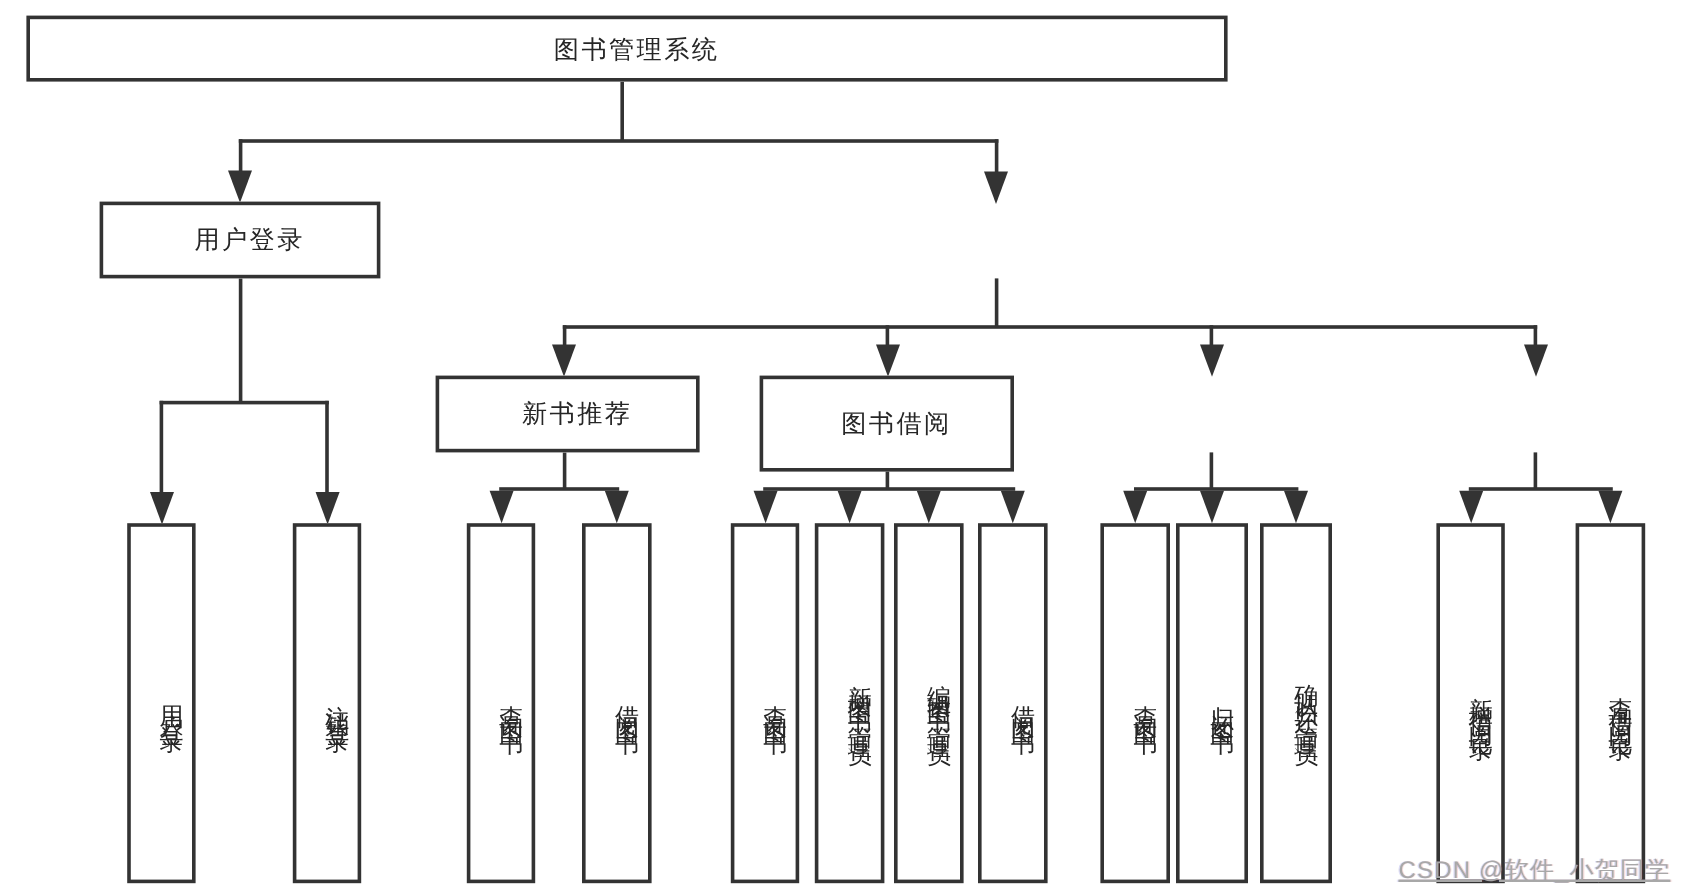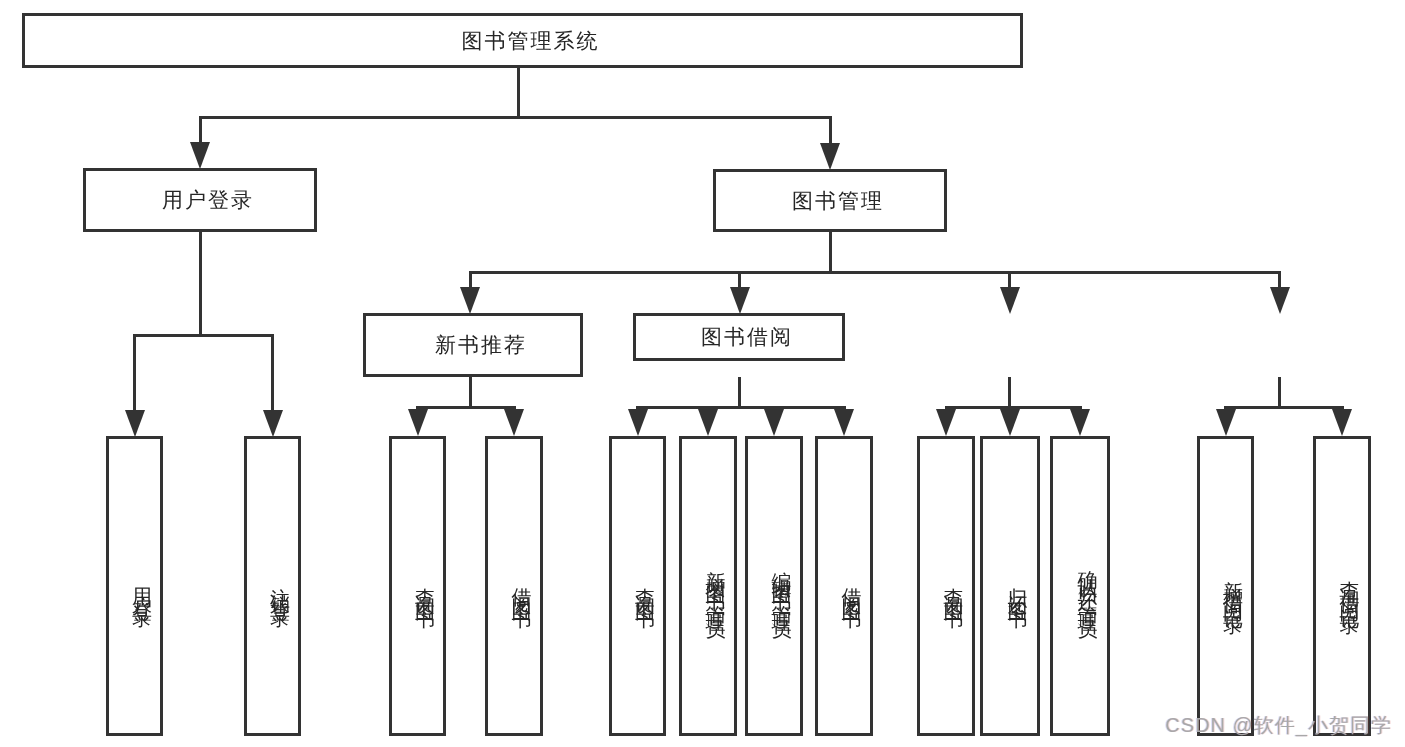--- a/index.html
+++ b/index.html
@@ -25,21 +25,21 @@
   .arrow {
     position:absolute; width:0; height:0;
     border-left:10px solid transparent;
     border-right:10px solid transparent;
     border-top:27px solid #333333;
   }
   .watermark {
     position:absolute; right:13px; top:712px;
     font-size:20px; color:#a8a8a8; letter-spacing:1px;
     text-shadow:1px 0 rgba(200,60,60,.18), -1px 0 rgba(60,60,200,.18);
-    pointer-events:none; z-index:5;
+    pointer-events:none; z-index:5;text-decoration:underline;
   }
 </style>
 </head>
 <body>
 
 <div class="canvas">
 
   <div id="connectors">
       <div class="hline" style="left: 198.5px; top: 115.5px; width: 633px; height: 3px;"></div>
       <div class="hline" style="left: 133px; top: 333.5px; width: 141px; height: 3px;"></div>
@@ -84,28 +84,25 @@
       <div class="arrow" style="left: 1332px; top: 409px;"></div>
     </div>
 
   <div class="box hbox" style="left:22px;top:13px;width:1001px;height:55px">
     <span>图书管理系统</span>
   </div>
 
   <div class="box hbox" style="left:83px;top:168px;width:234px;height:64px">
     <span>用户登录</span>
   </div>
-  <div class="box hbox" style="left:713px;top:169px;width:234px;height:63px">
-    <span>图书管理</span>
-  </div>
 
   <div class="box hbox" style="left:363px;top:313px;width:220px;height:64px">
     <span>新书推荐</span>
   </div>
-  <div class="box hbox" style="left:633px;top:313px;width:212px;height:48px">
+  <div class="box hbox" style="left:633px;top:313px;width:212px;height:80px">
     <span>图书借阅</span>
   </div>
 
   <div class="box vbox" style="left:106px;top:436px;width:57px;height:300px">
     <span>用户登录</span>
   </div>
   <div class="box vbox" style="left:244px;top:436px;width:57px;height:300px">
     <span>注销登录</span>
   </div>
 

